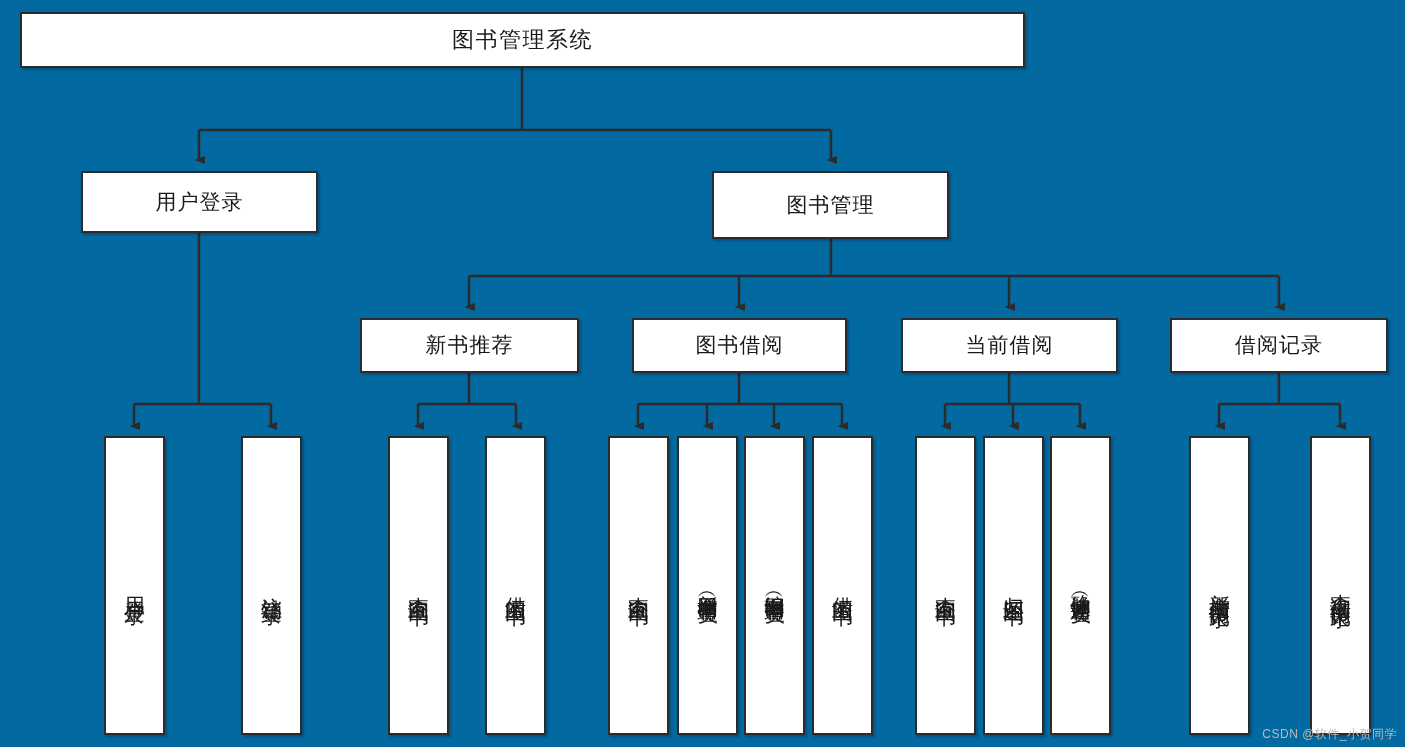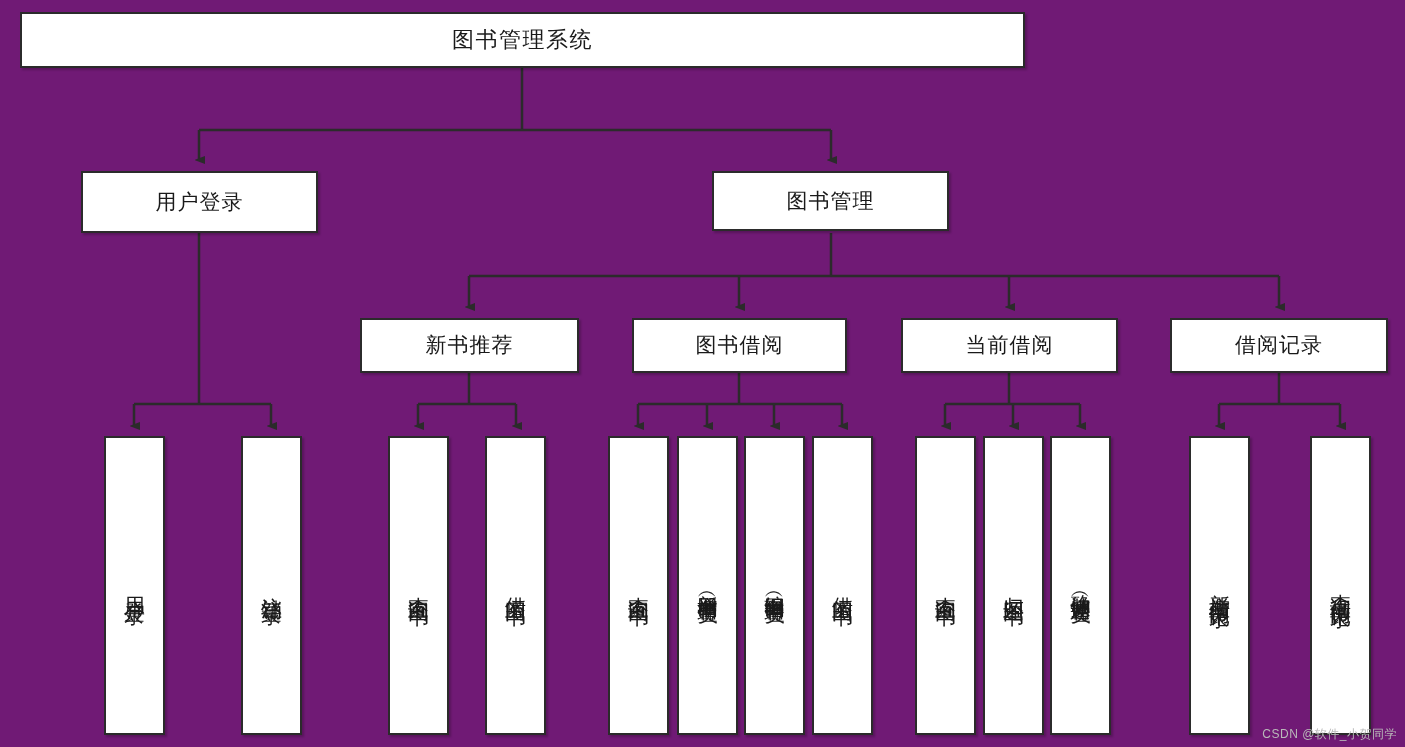--- a/index.html
+++ b/index.html
@@ -7,21 +7,21 @@
     padding: 0;
     background: #ffffff;
   }
   body {
     font-family: "Liberation Sans", "DejaVu Sans", sans-serif;
   }
   #canvas {
     position: relative;
     width: 1405px;
     height: 747px;
-    background: #701a75;
+    background: #0369a1;
     overflow: hidden;
   }
   svg.wires {
     position: absolute;
     left: 0;
     top: 0;
     width: 1405px;
     height: 747px;
     pointer-events: none;
   }
@@ -136,21 +136,21 @@
     </g>
   </svg>
 
   <div class="node horiz root" style="left: 20px; top: 12px; width: 1005px; height: 56px;">
     <span class="node-label">图书管理系统</span>
   </div>
 
   <div class="node horiz" style="left: 81px; top: 171px; width: 237px; height: 62px;">
     <span class="node-label">用户登录</span>
   </div>
-  <div class="node horiz" style="left: 712px; top: 171px; width: 237px; height: 60px;">
+  <div class="node horiz" style="left: 712px; top: 171px; width: 237px; height: 68px;">
     <span class="node-label">图书管理</span>
   </div>
 
   <div class="node horiz" style="left: 632px; top: 318px; width: 215px; height: 55px;">
     <span class="node-label">图书借阅</span>
   </div>
   <div class="node horiz" style="left: 360px; top: 318px; width: 219px; height: 55px;">
     <span class="node-label">新书推荐</span>
   </div>
   <div class="node horiz" style="left: 1170px; top: 318px; width: 218px; height: 55px;">

